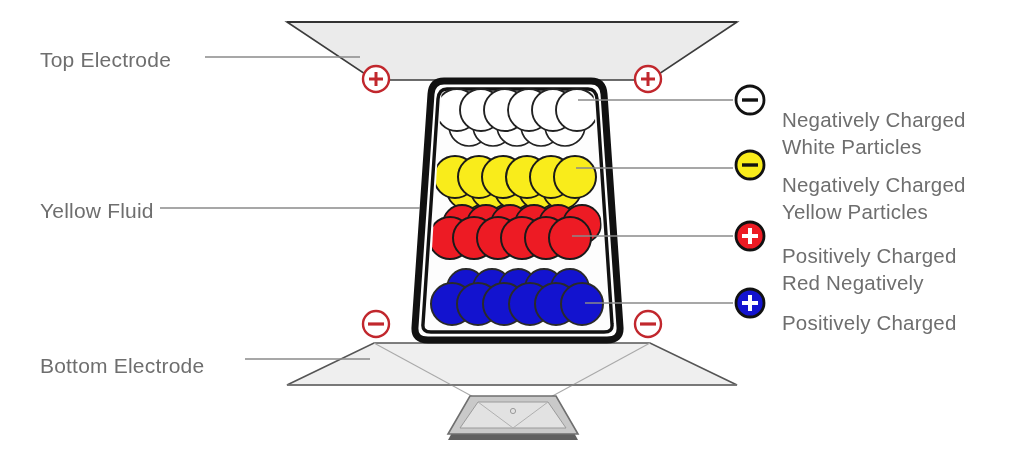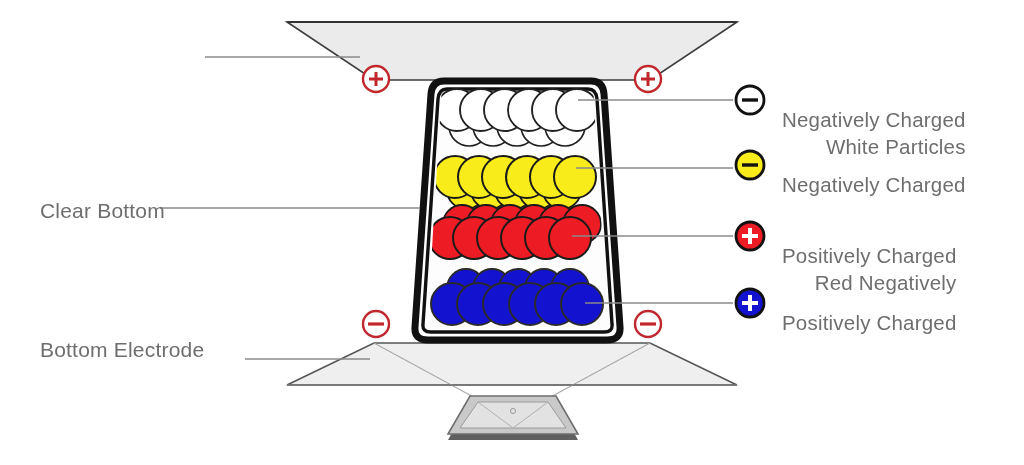--- a/index.html
+++ b/index.html
@@ -36,21 +36,21 @@
   .legend-text {
     position: absolute;
     color: #6e6e6e;
     font-size: 20.5px;
     font-weight: 400;
     letter-spacing: 0.2px;
     line-height: 1.33;
     white-space: nowrap;
     margin-top: 33px;
   }
-  .legend-text .l2 { display: block; text-align: right; }
+  .legend-text .l2 { display: block; }
 </style>
 </head>
 <body>
 
 <div id="stage">
 
   <svg class="layer" viewBox="0 0 1024 465">
 
     <defs>
       <clipPath id="capsuleClip">
@@ -215,29 +215,31 @@
         <line x1="750" y1="228" x2="750" y2="244" stroke="#ffffff" stroke-width="4"></line>
       </g>
       <g>
         <circle cx="750" cy="303" r="14" fill="#1313cf" stroke="#111111" stroke-width="2.8"></circle>
         <line x1="742" y1="303" x2="758" y2="303" stroke="#ffffff" stroke-width="4"></line>
         <line x1="750" y1="295" x2="750" y2="311" stroke="#ffffff" stroke-width="4"></line>
       </g>
     </g>
   </svg>
 
-  <div class="label-text" style="left:40px; top:197px;">Clear Bottom</div>
-  <div class="label-text" style="left:40px; top:336px;text-align:right;">Bottom Electrode</div>
+  <div class="label-text" style="left:40px; top:46px;">Top Electrode</div>
+  <div class="label-text" style="left:40px; top:197px;">Yellow Fluid</div>
+  <div class="label-text" style="left:40px; top:352px;text-align:right;">Bottom Electrode</div>
 
   <div class="legend-text" style="left:782px; top:73px;">
     <span class="l1">Negatively Charged</span>
     <span class="l2">White Particles</span>
   </div>
   <div class="legend-text" style="left:782px; top:138px;">
     <span class="l1">Negatively Charged</span>
+    <span class="l2">Yellow Particles</span>
   </div>
   <div class="legend-text" style="left:782px; top:209px;">
     <span class="l1">Positively Charged</span>
     <span class="l2">Red Negatively</span>
   </div>
   <div class="legend-text" style="left:782px; top:276px;">
     <span class="l1">Positively Charged</span>
   </div>
 
 </div>

